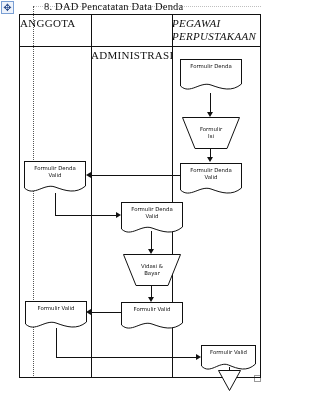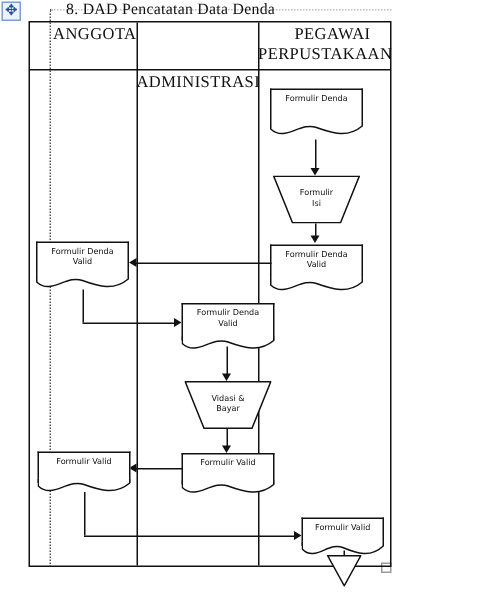--- a/index.html
+++ b/index.html
@@ -46,26 +46,26 @@
   .tbl{
     position:absolute;left:19px;top:14px;width:242px;height:364px;
     border:1px solid #111;box-sizing:border-box;background:transparent;
   }
   .vdiv{position:absolute;top:0;bottom:0;width:0;border-left:1px solid #111;}
   .vdiv.v1{left:71px;}
   .vdiv.v2{left:152px;}
   .hdr-rule{position:absolute;left:0;right:0;top:31px;height:0;border-top:1px solid #111;}
 
   .hdr{
-    position:absolute;top:2px;text-align:right;
+    position:absolute;top:2px;text-align:left;
     font-size:11px;line-height:12.5px;color:#111;letter-spacing:.3px;
   }
   .hdr.h1{left:0;width:71px;}
   .hdr.h2{left:71px;width:71px;margin-top:32px;}
-  .hdr.h3{left:152px;width:75px;}
+  .hdr.h3{left:152px;width:75px;font-style:italic;}
 
   
   .shape{position:absolute;box-sizing:border-box;}
 
   
   .doc{ }
   .doc .docbody{
     position:absolute;left:0;top:0;right:0;height:calc(100% - 9px);
     border:1px solid #111;border-bottom:none;background:#fff;
     box-sizing:border-box;

